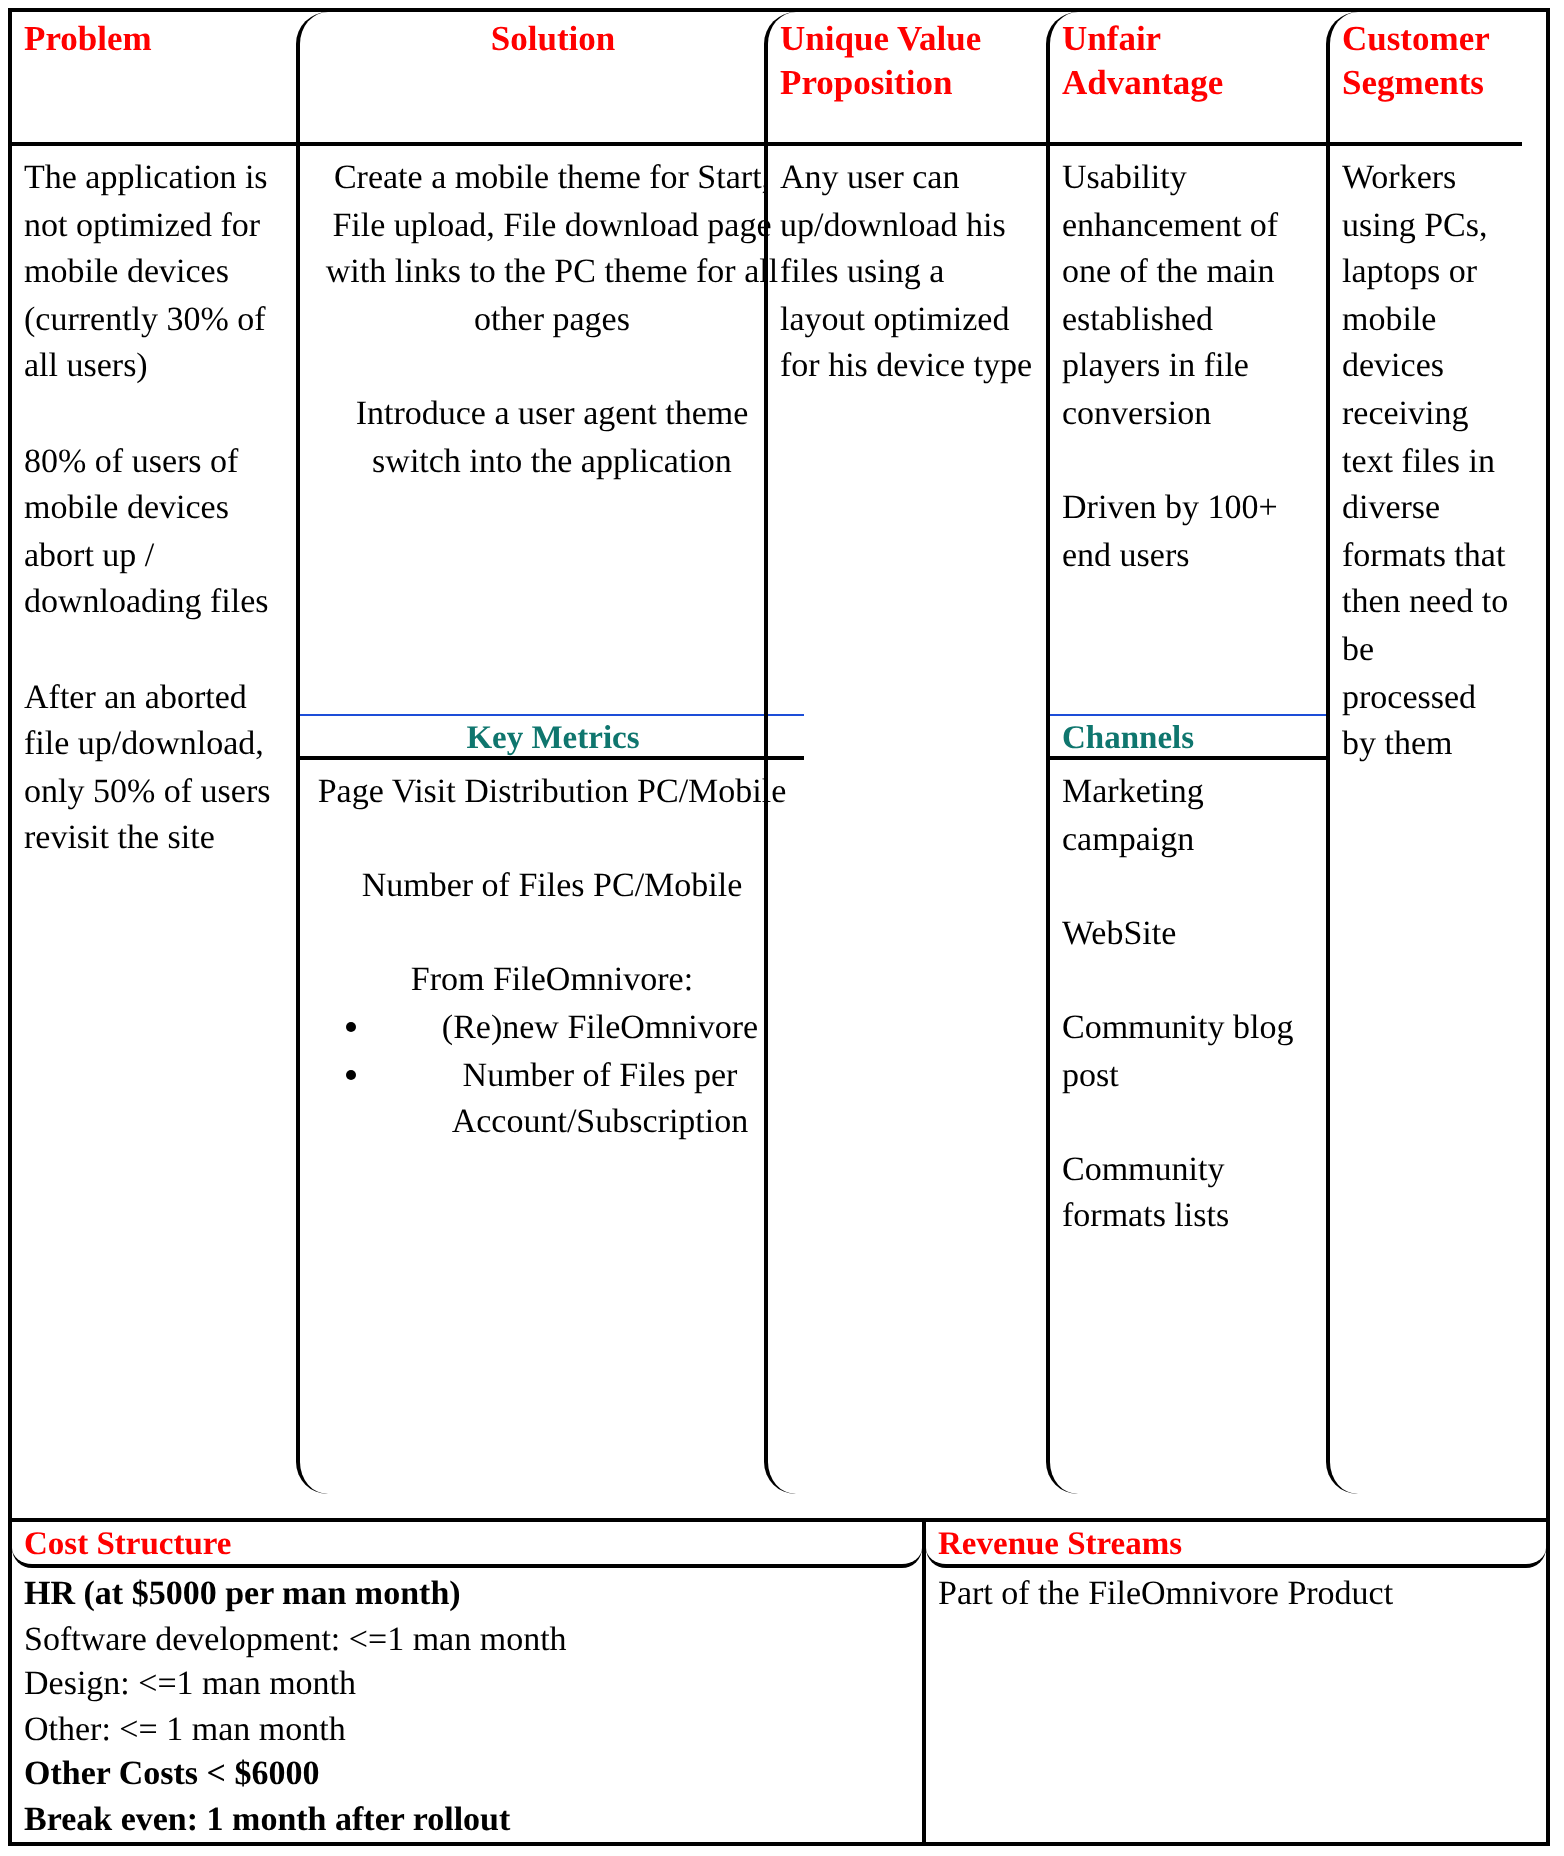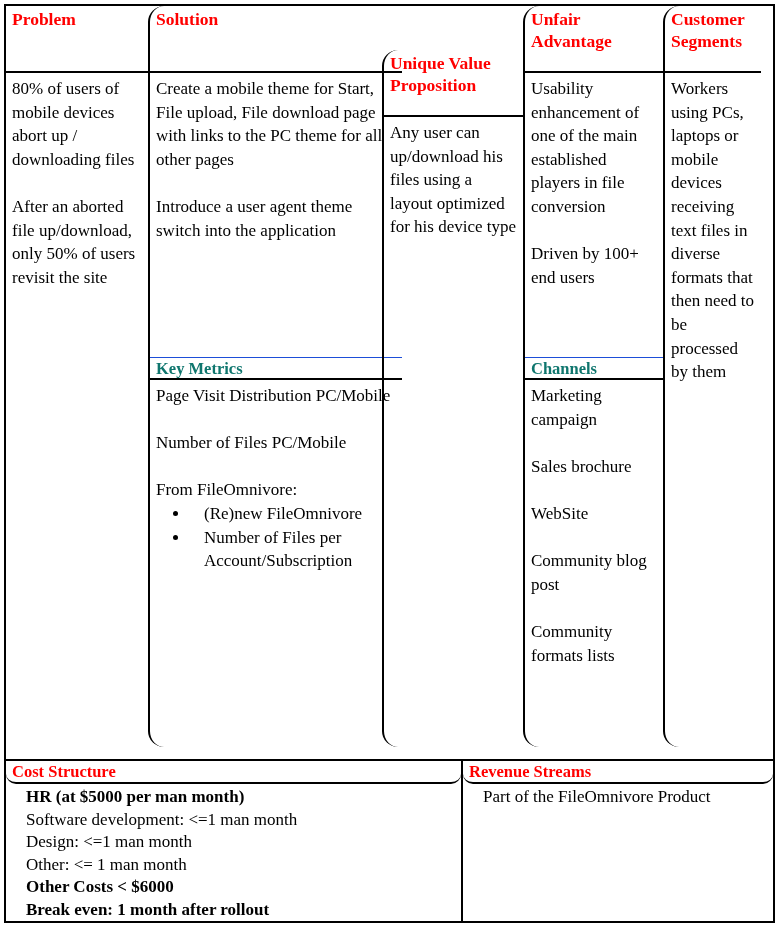--- a/index.html
+++ b/index.html
@@ -76,22 +76,22 @@
   .col-body {
     position: absolute;
     left: 0; right: 0;
     top: 67px;
     bottom: 0;
     overflow: hidden;
   }
 
   
   #col-problem   { left: 0px;   width: 142px; }
-  #col-solution  { left: 142px; width: 254px; }
-  #col-uvp       { left: 376px; width: 141px; margin-top: 44px; }
+  #col-solution  { left: 142px; width: 254px; text-align: center; }
+  #col-uvp       { left: 376px; width: 141px; }
   #col-unfair    { left: 517px; width: 140px; }
   #col-customer  { left: 657px; width: 98px; }
 
   
   .split-top {
     position: absolute;
     left: 0; right: 0; top: 0;
     height: 284px;
     overflow: hidden;
   }
@@ -159,21 +159,21 @@
     line-height: 19px;
     padding: 1px 5px 0 6px;
     border-radius: 10px;
   }
   .bot-body {
     position: absolute;
     left: 0; right: 0;
     top: 23px;
     bottom: 0;
     overflow: hidden;
-    padding: 2px 6px 0 20px;
+    padding: 2px 6px 0 6px;
     box-sizing: border-box;
   }
   .cost-line {
     font-size: 17px;
     line-height: 22.5px;
     white-space: nowrap;
   }
   .cost-line.strong { font-weight: bold; }
   .rev-line {
     font-size: 17px;
@@ -183,20 +183,21 @@
 </head>
 <body>
 
 <div id="canvas-root">
 
   <div class="top-region">
 
     <div class="col" id="col-problem">
       <div class="col-head hdr">Problem</div>
       <div class="col-body body-txt">
+        <p>The application is not optimized for mobile devices (currently 30% of all users)</p>
         <p>80% of users of mobile devices abort up / downloading files</p>
         <p>After an aborted file up/download, only 50% of users revisit the site</p>
       </div>
     </div>
 
     <div class="col col-sep" id="col-solution">
       <div class="col-head hdr">Solution</div>
       <div class="col-body">
         <div class="split-top body-txt">
           <p>Create a mobile theme for Start, File upload, File download page with links to the PC theme for all other pages</p>
@@ -225,21 +226,20 @@
     <div class="col col-sep" id="col-unfair">
       <div class="col-head hdr">Unfair Advantage</div>
       <div class="col-body">
         <div class="split-top body-txt">
           <p>Usability enhancement of one of the main established players in file conversion</p>
           <p>Driven by 100+ end users</p>
         </div>
         <div class="sub-head">Channels</div>
         <div class="split-bottom body-txt">
           <p>Marketing campaign</p>
-          <p>Sales brochure</p>
           <p>WebSite</p>
           <p>Community blog post</p>
           <p>Community formats lists</p>
         </div>
       </div>
     </div>
 
     <div class="col col-sep" id="col-customer">
       <div class="col-head hdr">Customer Segments</div>
       <div class="col-body body-txt">

